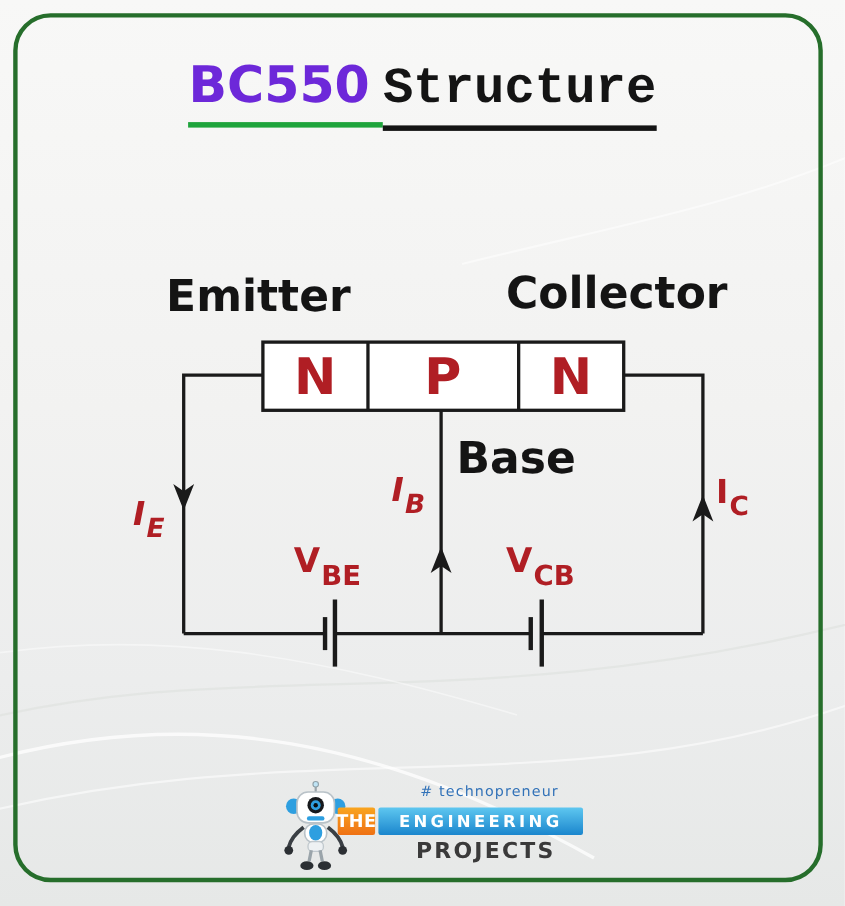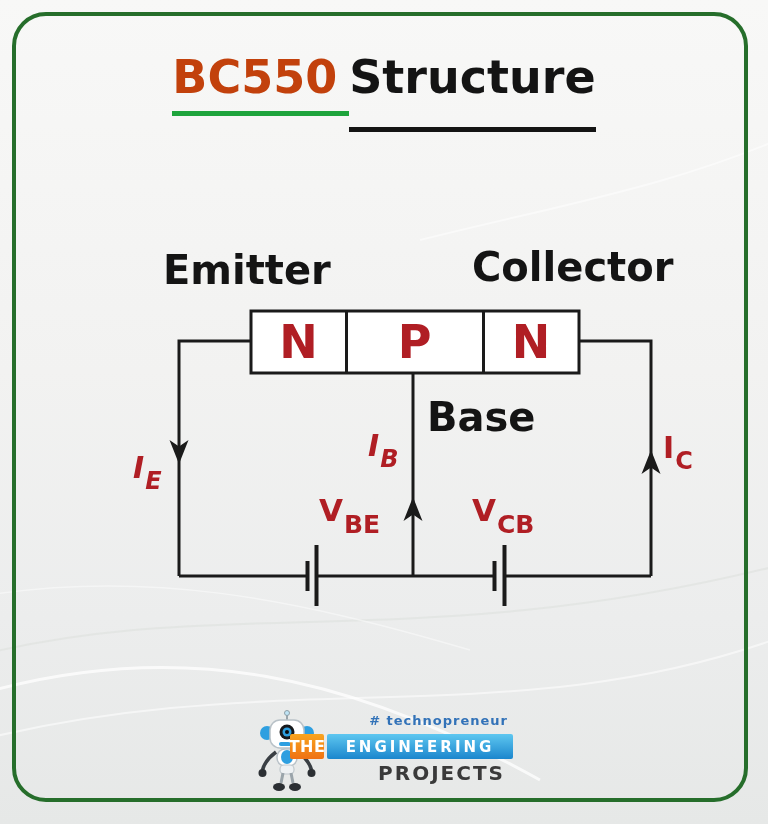--- a/index.html
+++ b/index.html
@@ -12,46 +12,46 @@
   .bg-swoosh{position:absolute;left:0;top:0;width:768px;height:824px;z-index:0;}
   .frame{
     position:absolute;left:12px;top:12px;width:736px;height:790px;
     border:4px solid #266e2b;border-radius:34px;z-index:1;box-sizing:border-box;
   }
   .title{
     position:absolute;top:50px;left:0;width:768px;margin:0;
     text-align:center;z-index:3;font-size:46px;font-weight:bold;letter-spacing:0px;
   }
   .t-green{
-    display:inline-block;color:#c2410c;
+    display:inline-block;color:#6d28d9;
     padding:0 12px 7px 0;border-bottom:5px solid #1ea43c;
   }
   .t-black{
     display:inline-block;color:#141414;
-    padding-bottom:23px;border-bottom:5px solid #141414;
+    padding-bottom:7px;border-bottom:5px solid #141414;font-family:Liberation Mono, monospace;
   }
-  .diagram{position:absolute;left:16px;top:0;width:714px;height:824px;z-index:2;}
+  .diagram{position:absolute;left:4px;top:0;width:714px;height:824px;z-index:2;}
   .circuit-svg{position:absolute;left:0;top:0;width:768px;height:824px;}
   .term-label{position:absolute;color:#141414;font-weight:bold;font-size:40px;white-space:nowrap;}
   .region{
     position:absolute;top:311px;height:62px;display:flex;align-items:center;justify-content:center;
     font-size:46px;font-weight:bold;color:#b01e24;z-index:3;
   }
   .sub-label{position:absolute;color:#b01e24;font-weight:bold;white-space:nowrap;z-index:3;}
   .sub-label .m{font-size:30px;}
   .sub-label .s{font-size:24px;position:relative;top:11px;margin-left:1px;}
   .sub-label.volt .m{font-size:31px;}
   .sub-label.volt .s{font-size:25px;top:12px;}
   .brand{position:absolute;left:256px;top:703px;width:252px;height:95px;z-index:3;}
   .robot{position:absolute;left:0;top:3px;width:62px;height:90px;}
   .hashtag{
-    position:absolute;right:0;top:10px;color:#3272b8;font-weight:bold;
+    position:absolute;right:0;top:10px;color:#3272b8;font-weight:normal;
     font-size:13px;letter-spacing:1px;white-space:nowrap;
   }
-  .brand-row{position:absolute;left:34px;top:31px;height:25px;display:flex;}
+  .brand-row{position:absolute;left:51px;top:31px;height:25px;display:flex;}
   .box-the{
     width:34px;height:25px;display:flex;align-items:center;justify-content:center;
     background:linear-gradient(180deg,#f9a51f,#ef7114);color:#fff;font-weight:bold;
     font-size:16px;letter-spacing:0.5px;border-radius:2px;margin-right:3px;
   }
   .box-eng{
     width:186px;height:25px;display:flex;align-items:center;justify-content:center;
     background:linear-gradient(180deg,#5ec7f0,#1b86cd);color:#fff;font-weight:bold;
     font-size:15px;letter-spacing:3px;border-radius:2px;
   }
@@ -127,21 +127,21 @@
     <div class="sub-label" style="left:117px;top:450px;font-style:italic;">
       <span class="m">I</span><span class="s">E</span>
     </div>
     <div class="sub-label" style="left:352px;top:428px;font-style:italic;">
       <span class="m">I</span><span class="s">B</span>
     </div>
     <div class="sub-label" style="left:647px;top:430px;text-align:right;">
       <span class="m">I</span><span class="s">C</span>
     </div>
 
-    <div class="sub-label volt" style="left:263px;top:492px;margin-left:40px;">
+    <div class="sub-label volt" style="left:263px;top:492px;">
       <span class="m">V</span><span class="s">BE</span>
     </div>
     <div class="sub-label volt" style="left:456px;top:492px;">
       <span class="m">V</span><span class="s">CB</span>
     </div>
   </div>
 
   <div class="brand">
 
     <svg class="robot" viewBox="0 0 60 90" fill="none">

